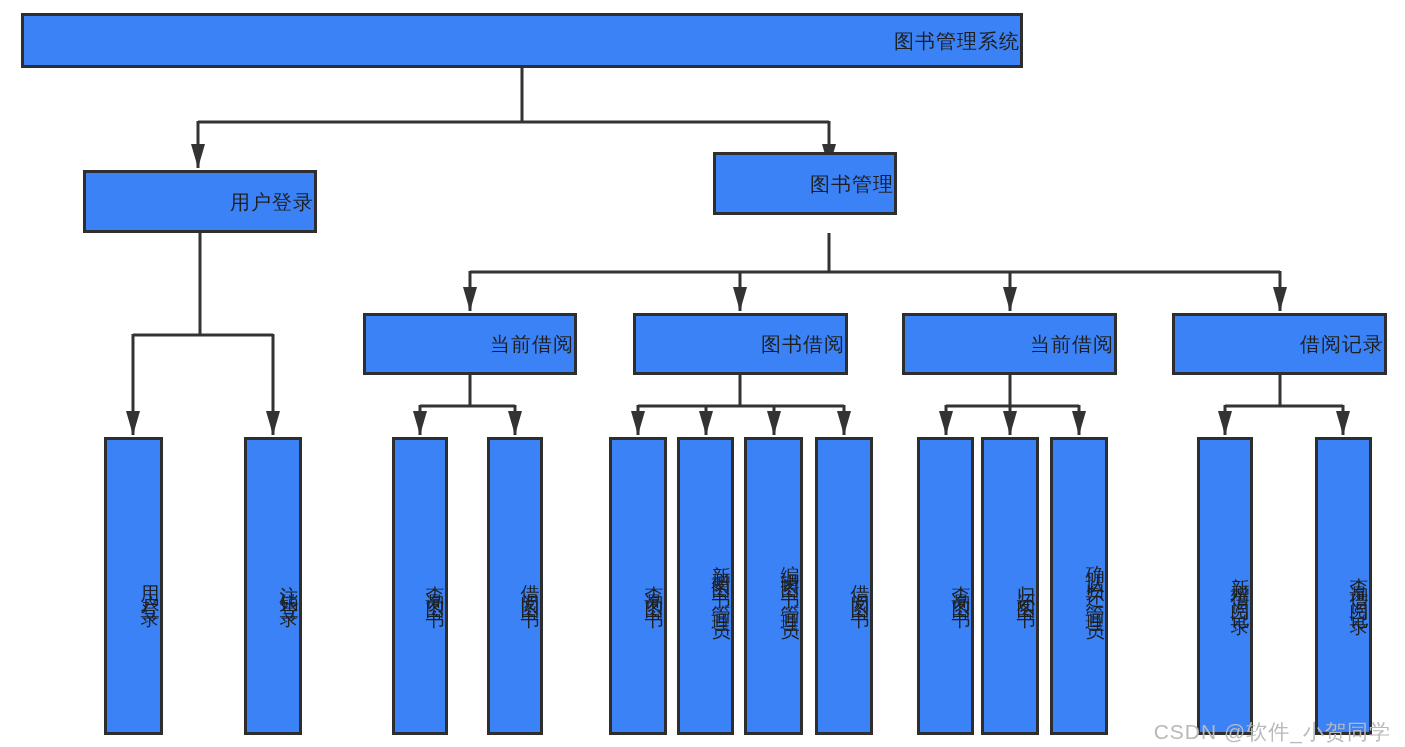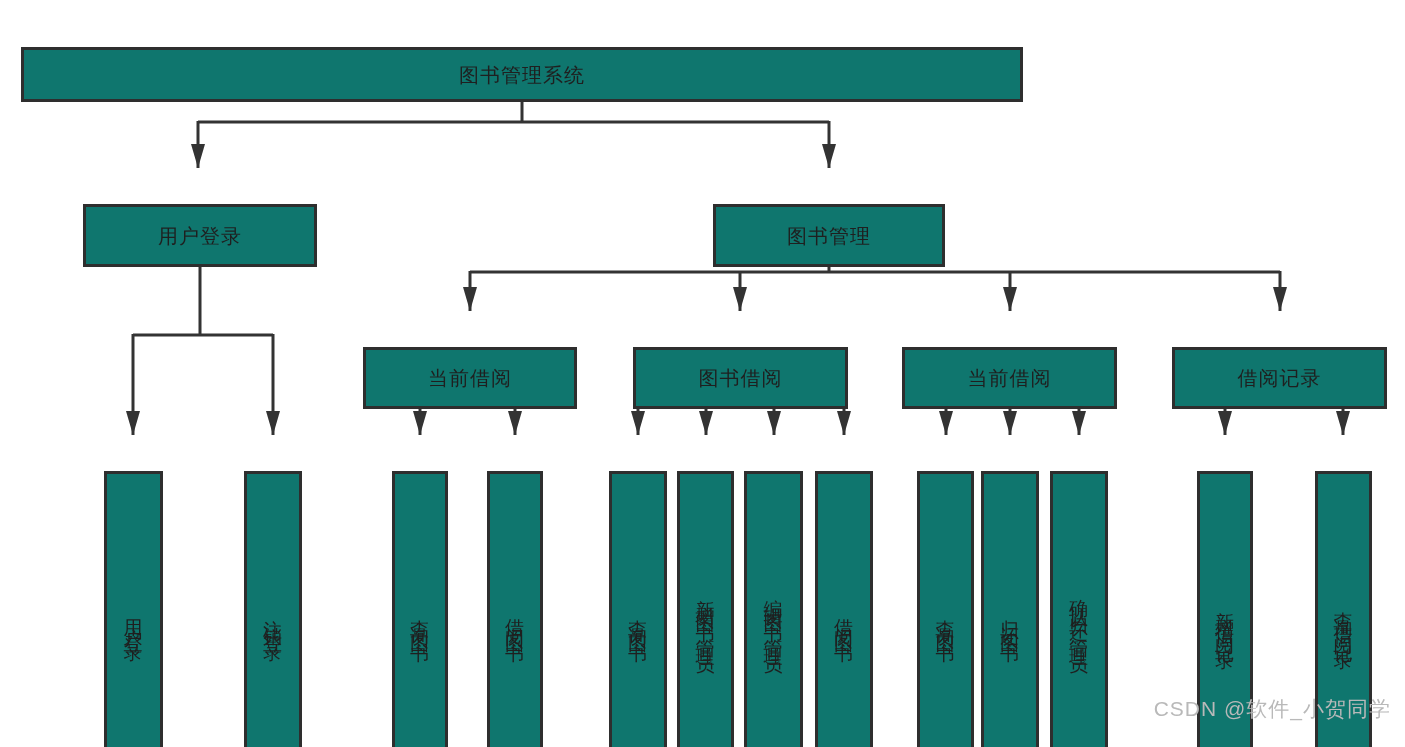--- a/index.html
+++ b/index.html
@@ -2,31 +2,31 @@
 <html><head>
 <meta charset="utf-8">
 <style>
   html,body{margin:0;padding:0;background:#ffffff;}
   .stage{
     position:relative;width:1405px;height:747px;background:#ffffff;overflow:hidden;
     font-family:"Liberation Sans",sans-serif;color:#1f1f1f;
   }
   .connectors{position:absolute;left:0;top:0;width:1405px;height:747px;}
   .box{
-    position:absolute;box-sizing:border-box;border:3px solid #2e2e2e;background:#0f766e;
-    display:flex;align-items:center;justify-content:center;text-align:center;margin-top:34px;
+    position:absolute;box-sizing:border-box;border:3px solid #2e2e2e;background:#3b82f6;
+    display:flex;align-items:center;justify-content:flex-end;text-align:center;
   }
   .hlabel{font-size:20px;letter-spacing:1px;color:#1f1f1f;line-height:1;}
   .leaf{top:437px;height:298px;}
   .vlabel{
     writing-mode:vertical-rl;text-orientation:mixed;
     font-size:19px;letter-spacing:8px;color:#1f1f1f;line-height:1;
   }
   .watermark{
-    position:absolute;right:14px;bottom:24px;font-size:21px;color:#b9b9b9;
+    position:absolute;right:14px;bottom:1px;font-size:21px;color:#b9b9b9;
     letter-spacing:1px;z-index:5;white-space:nowrap;
   }
 </style>
 </head>
 <body>
 
 <div class="stage">
 
   <svg class="connectors" width="1405" height="747" viewBox="0 0 1405 747">
     <defs>
@@ -71,21 +71,21 @@
     </g>
   </svg>
 
   <div class="box" style="left:21px;top:13px;width:1002px;height:55px">
     <span class="hlabel">图书管理系统</span>
   </div>
 
   <div class="box" style="left:83px;top:170px;width:234px;height:63px">
     <span class="hlabel">用户登录</span>
   </div>
-  <div class="box" style="left:713px;top:170px;width:232px;height:63px">
+  <div class="box" style="left:713px;top:152px;width:184px;height:63px">
     <span class="hlabel">图书管理</span>
   </div>
 
   <div class="box" style="left:363px;top:313px;width:214px;height:62px">
     <span class="hlabel">当前借阅</span>
   </div>
   <div class="box" style="left:902px;top:313px;width:215px;height:62px">
     <span class="hlabel">当前借阅</span>
   </div>
   <div class="box" style="left:633px;top:313px;width:215px;height:62px">

